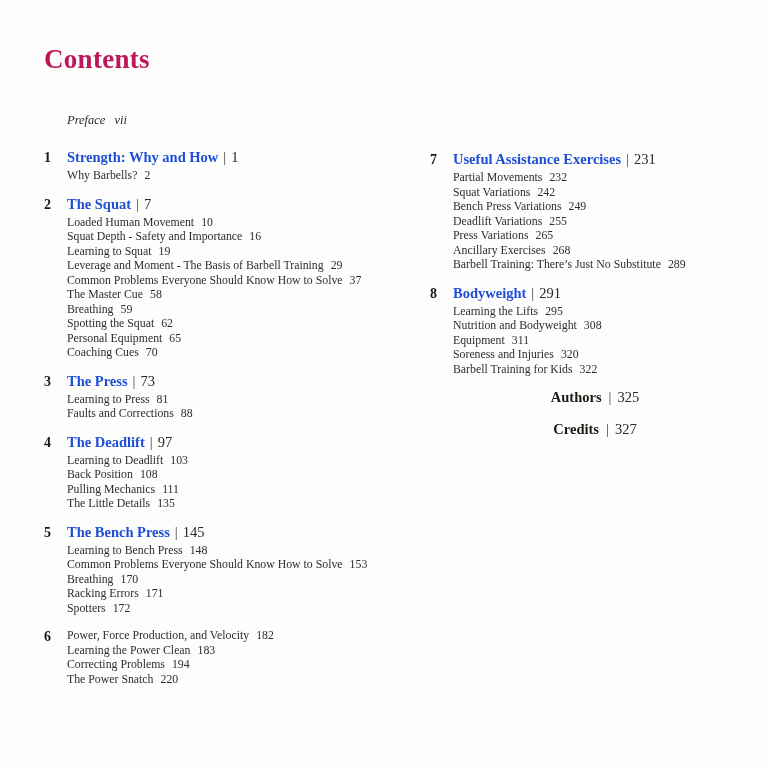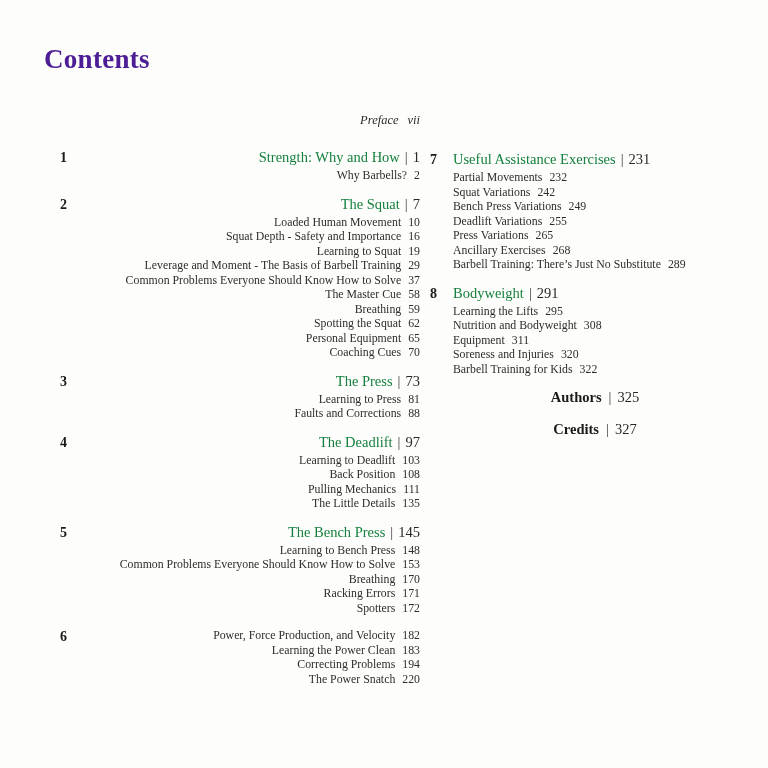--- a/index.html
+++ b/index.html
@@ -13,24 +13,24 @@
     color: #262422;
     overflow: hidden;
   }
   .page-title {
     position: absolute;
     left: 44px;
     top: 44px;
     font-size: 27px;
     font-weight: 700;
     letter-spacing: 0.3px;
-    color: #4c1d95;
+    color: #be185d;
   }
   .col { position: absolute; }
-  .col-left  { left: 44px;  top: 113px; width: 376px; text-align: right; }
+  .col-left  { left: 44px;  top: 113px; width: 376px; }
   .col-right { left: 430px; top: 151px; width: 330px; }
   .preface {
     font-style: italic;
     font-size: 12.5px;
     line-height: 15px;
     margin-left: 23px;
     margin-bottom: 21px;
     color: #2c2a27;
   }
   .preface .pg { margin-left: 9px; }
@@ -43,21 +43,21 @@
     line-height: 17px;
     color: #1c1a17;
   }
   .ch-body { flex: 1 1 auto; }
   .ch-heading {
     font-size: 14.5px;
     line-height: 17px;
     margin-bottom: 2px;
     white-space: nowrap;
   }
-  .ch-title { font-weight: 400; color: #15803d; }
+  .ch-title { font-weight: 700; color: #1d4ed8; }
   .sep { font-weight: 400; color: #3d3b38; margin: 0 5px; }
   .ch-page { font-weight: 400; color: #2a2825; }
   .subs { list-style: none; }
   .sub {
     font-size: 11.8px;
     line-height: 14.5px;
     white-space: nowrap;
     color: #2f2d2a;
   }
   .sub .pg { margin-left: 7px; }

